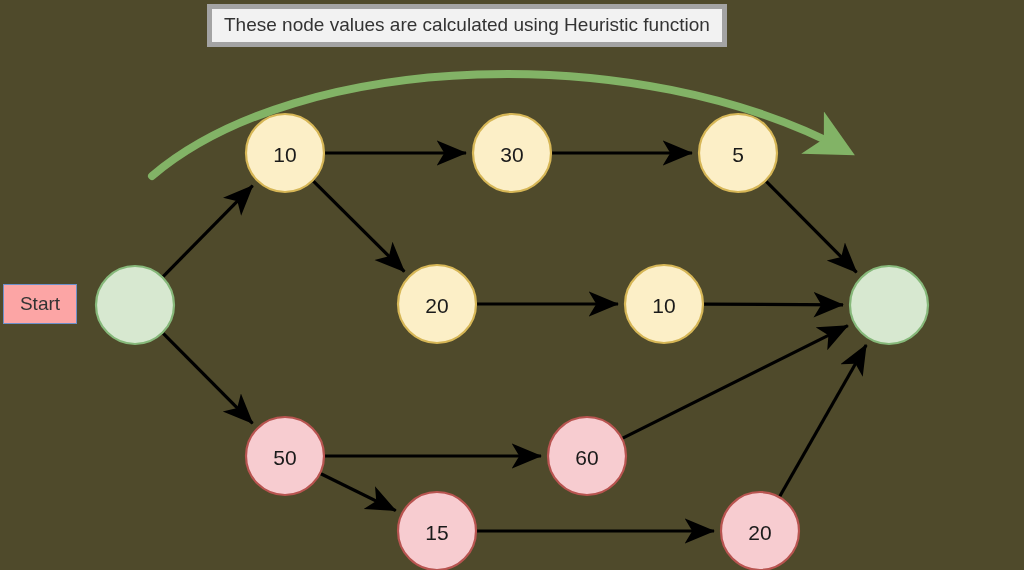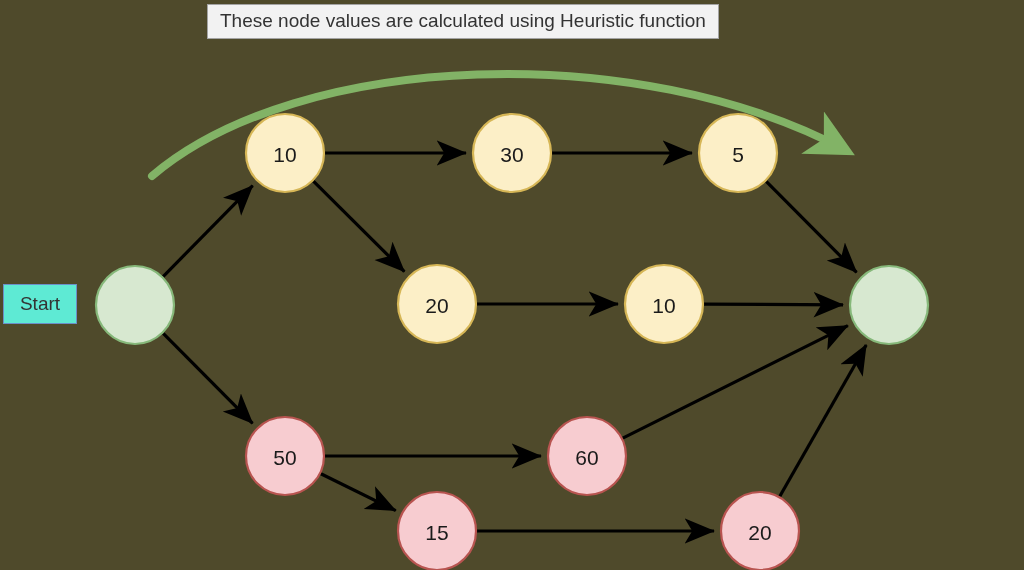--- a/index.html
+++ b/index.html
@@ -31,32 +31,32 @@
   .node-label {
     font-family: "Liberation Sans", sans-serif;
     font-size: 21px;
     fill: #1a1a1a;
     text-anchor: middle;
     dominant-baseline: central;
   }
   .callout {
     position: absolute;
     background: #f2f2f2;
-    border: 1px solid #a3a3a3;
+    border: 5px solid #a3a3a3;
     color: #333333;
     font-size: 19px;
     font-family: "Liberation Sans", sans-serif;
     padding: 5px 12px 6px 12px;
     line-height: 1.15;
     white-space: nowrap;
     box-sizing: border-box;
   }
   .tag-box {
     position: absolute;
-    background: #5eead4;
+    background: #fca5a5;
     border: 1px solid #6b8fc9;
     color: #333333;
     font-size: 19px;
     font-family: "Liberation Sans", sans-serif;
     display: flex;
     align-items: center;
     justify-content: center;
     box-sizing: border-box;
   }
 </style>

